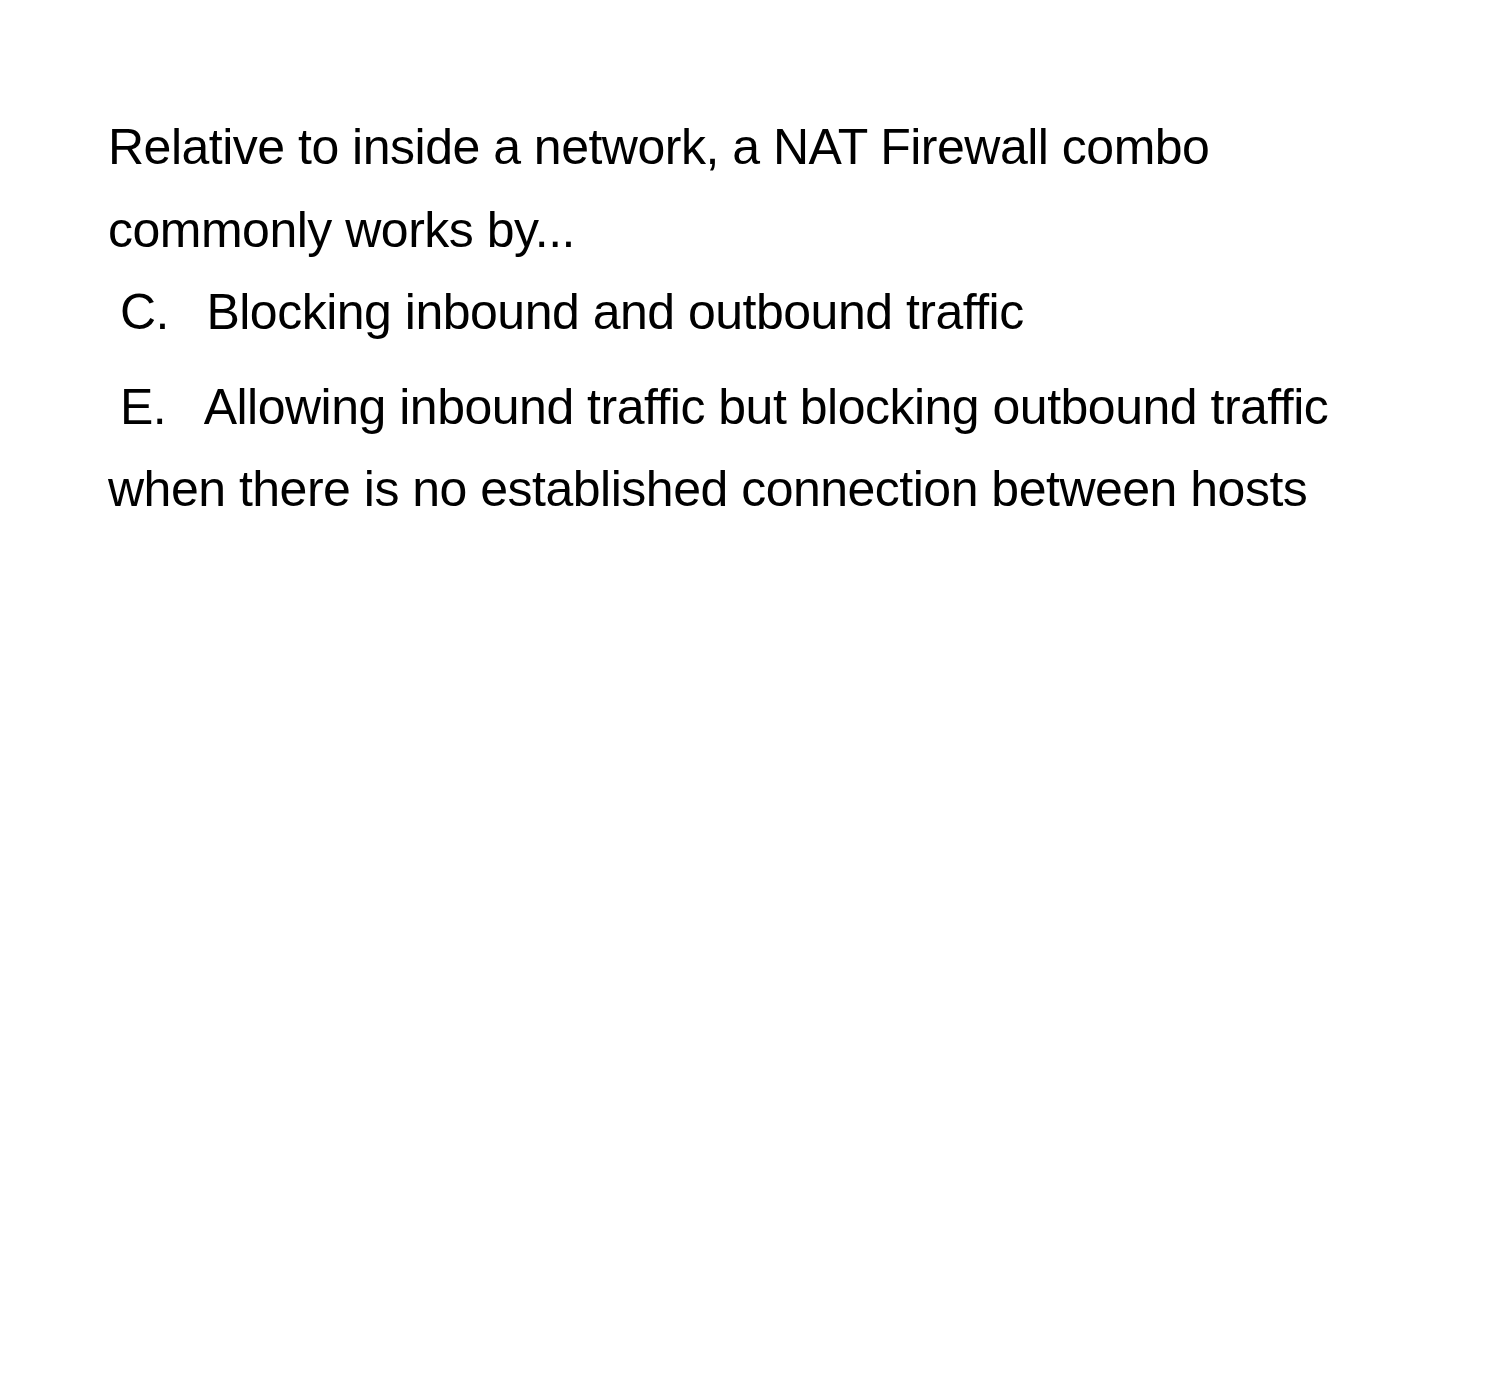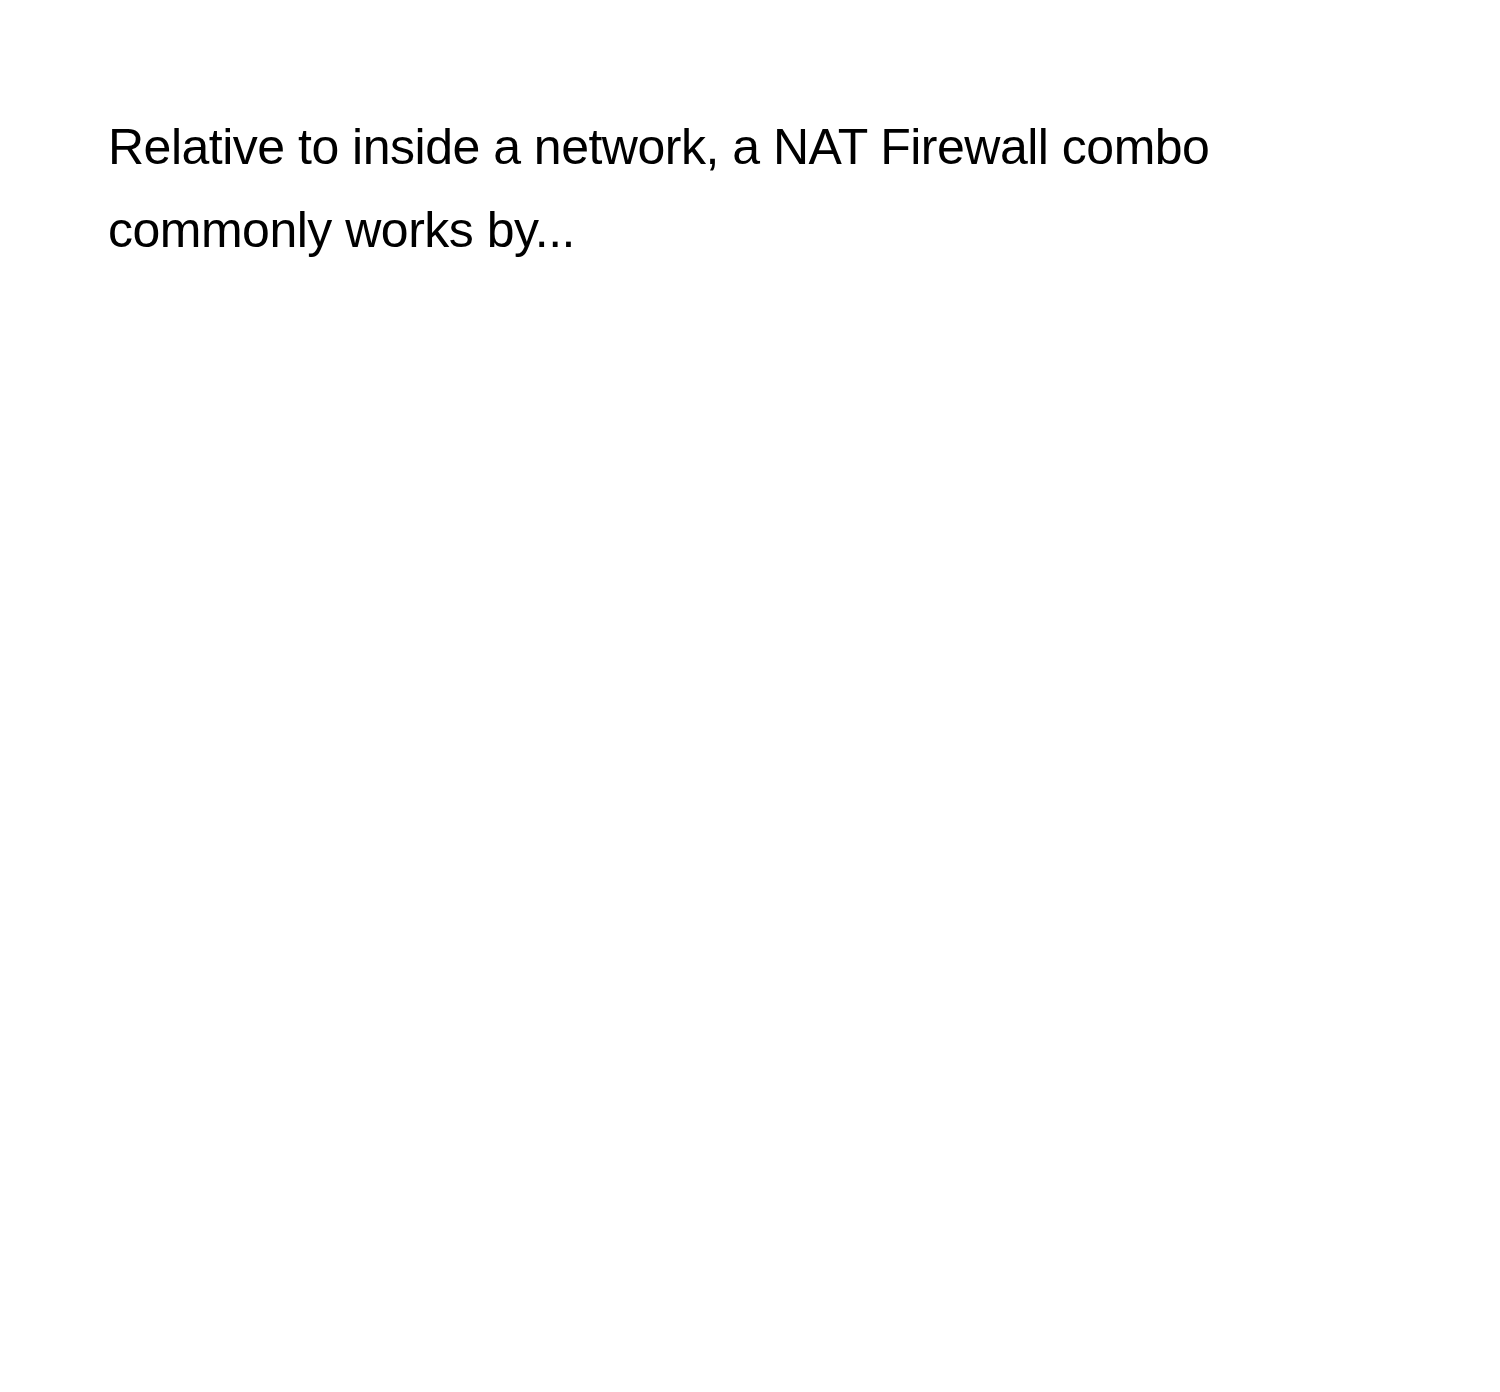--- a/index.html
+++ b/index.html
@@ -25,13 +25,15 @@
     }
     .option {
       margin-top: 0;
     }
   </style>
 </head>
 <body>
 
 <div class="content">
   <div class="question">Relative to inside a network, a NAT Firewall combo commonly works by...</div>
+  <div class="option"><span>C. </span><span>Blocking inbound and outbound traffic</span></div>
+  <div class="option"><span>E. </span><span>Allowing inbound traffic but blocking outbound traffic when there is no established connection between hosts</span></div>
 </div>
 
 </body></html>

